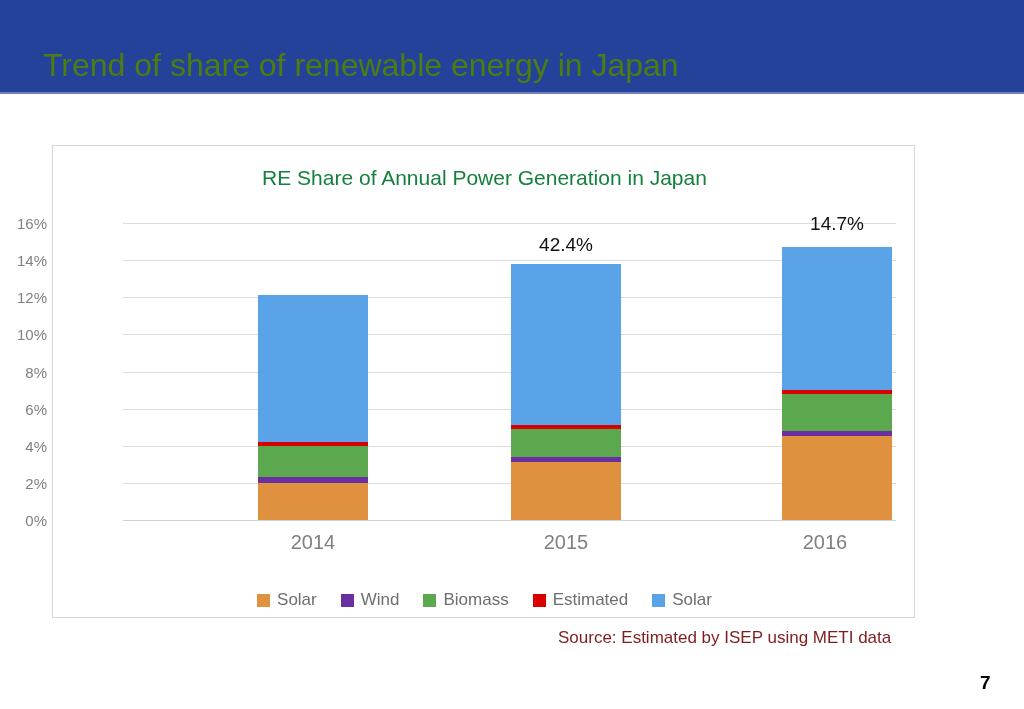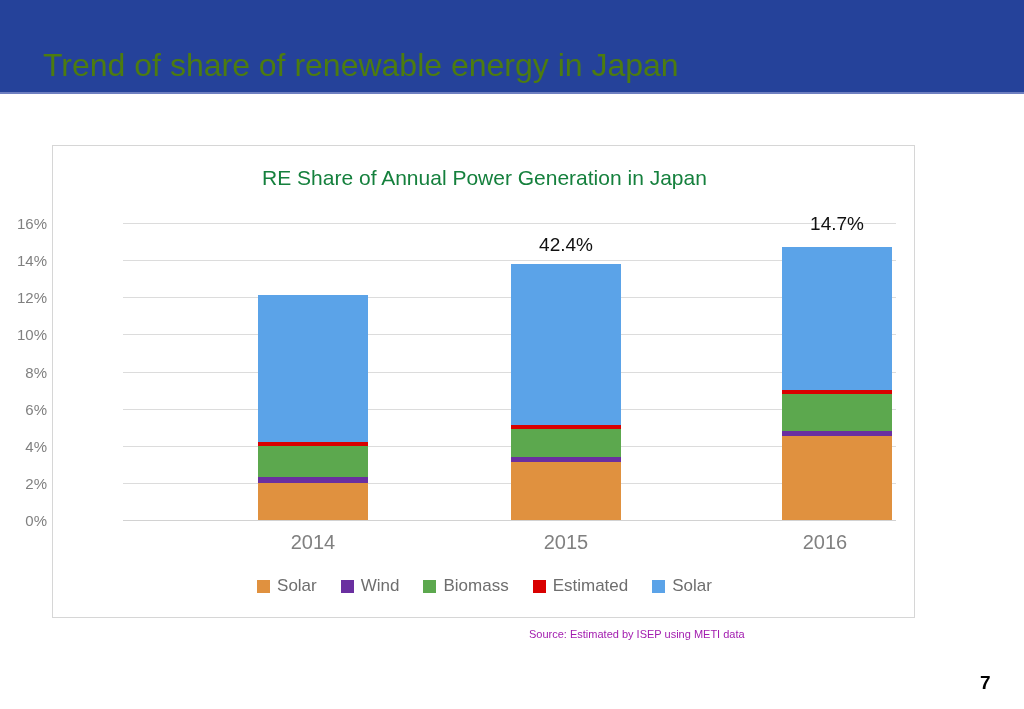--- a/index.html
+++ b/index.html
@@ -139,39 +139,40 @@
     width: 863px;
     display: flex;
     justify-content: center;
     align-items: center;
     gap: 24px;
   }
   .legend-item {
     display: flex;
     align-items: center;
     gap: 7px;
+    margin-top: 14px;
   }
   .legend-swatch {
     width: 13px;
     height: 13px;
     display: block;
   }
   .legend-text {
     font-size: 17px;
     color: #6E6E6E;
     white-space: nowrap;
   }
 
   
   #source-note {
     position: absolute;
-    left: 529px;
+    left: 558px;
     top: 628px;
-    font-size: 11px;
-    color: #a21caf;
+    font-size: 17px;
+    color: #7f1d1d;
     white-space: nowrap;
   }
   #page-number {
     position: absolute;
     left: 980px;
     top: 672px;
     font-size: 19px;
     font-weight: bold;
     color: #000000;
   }

